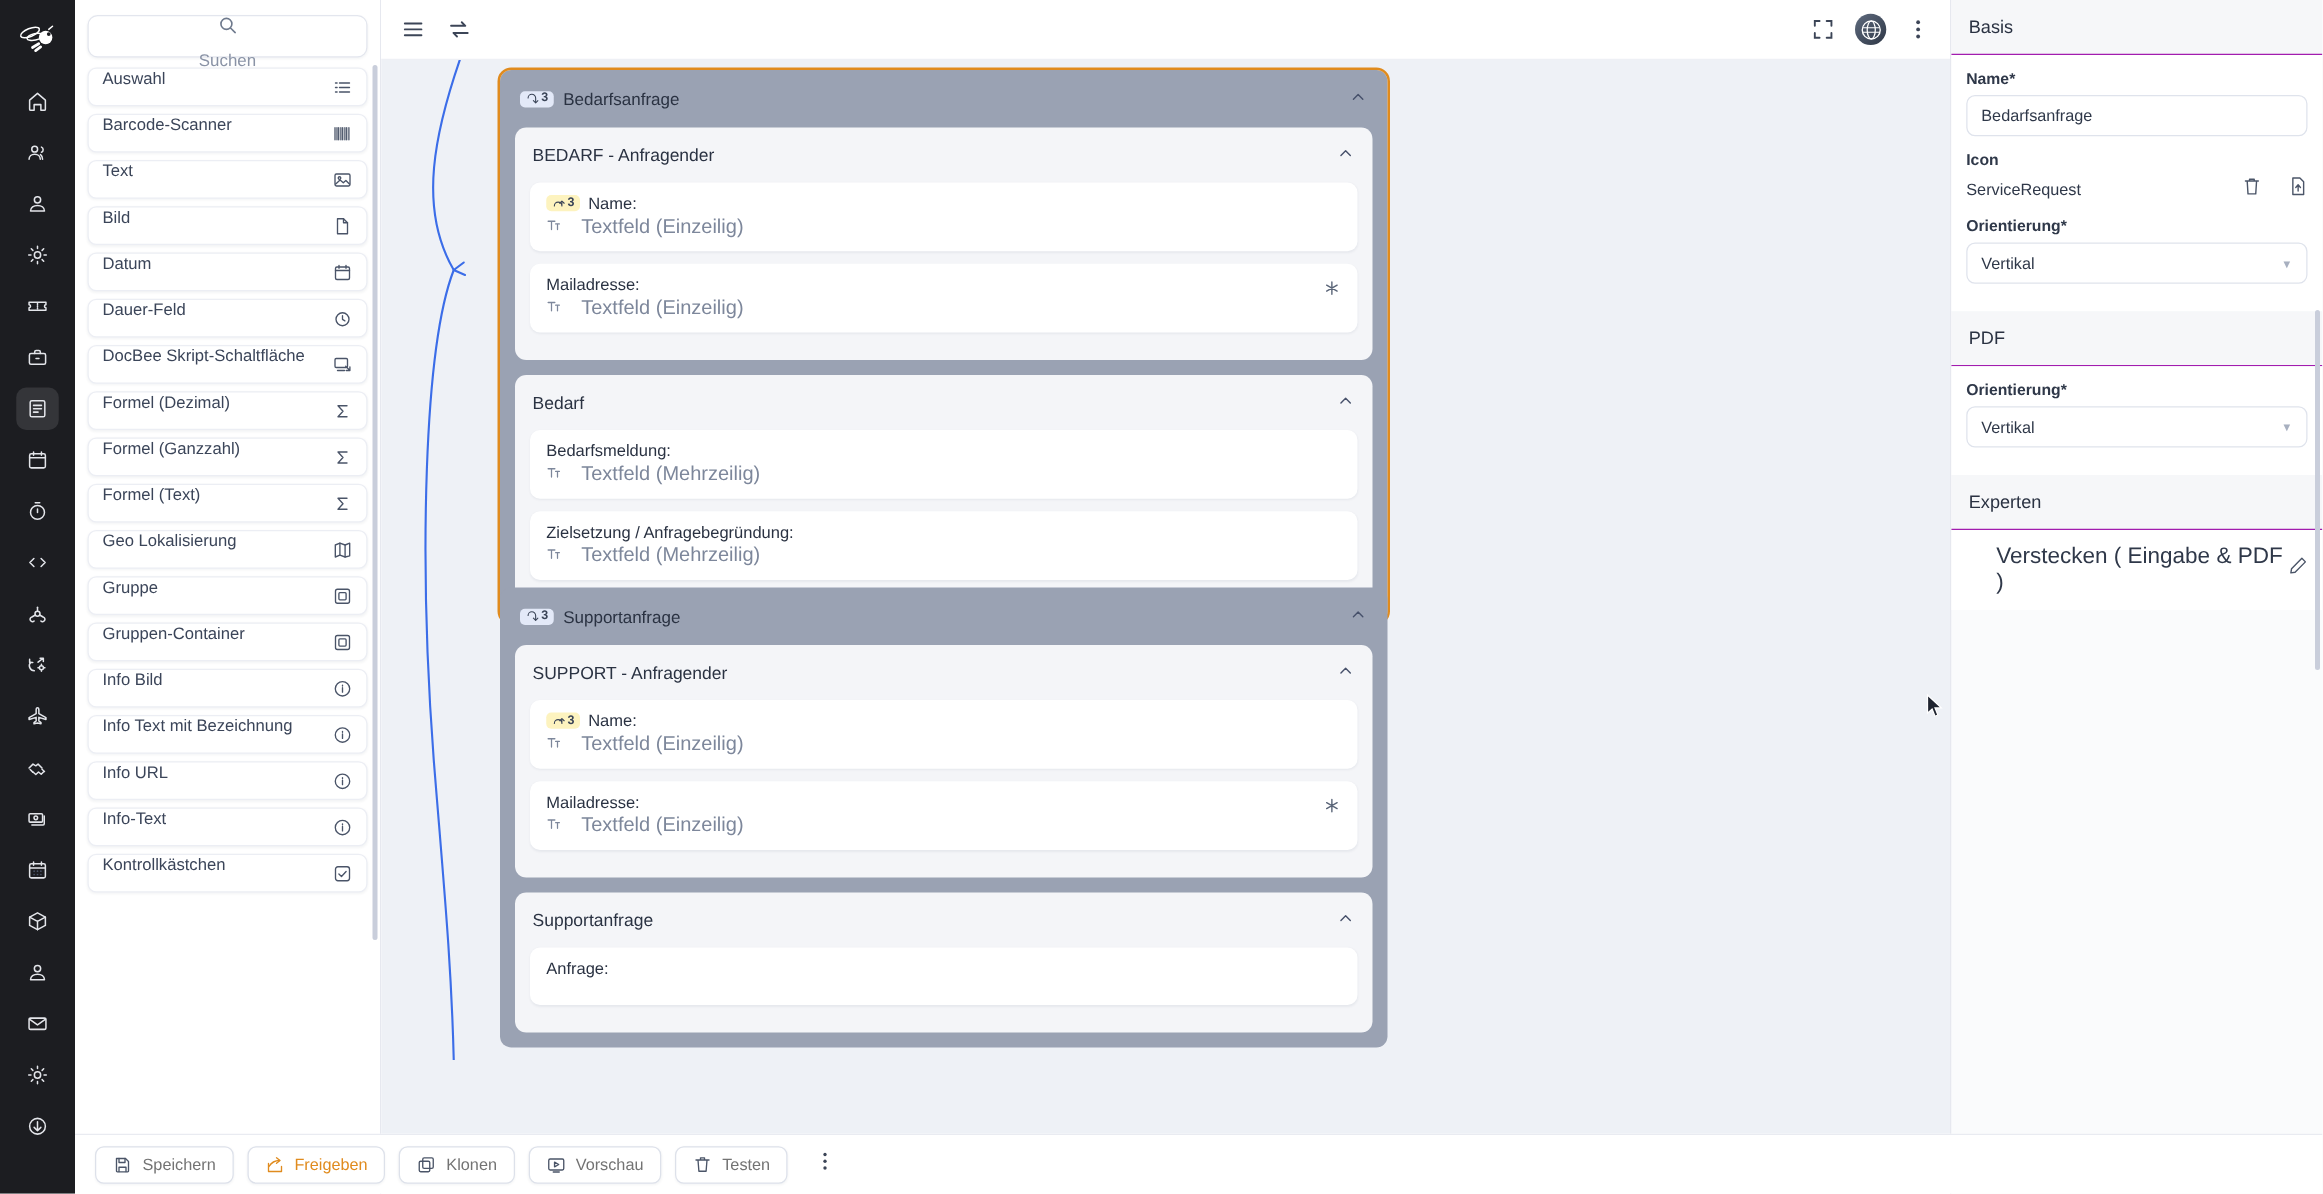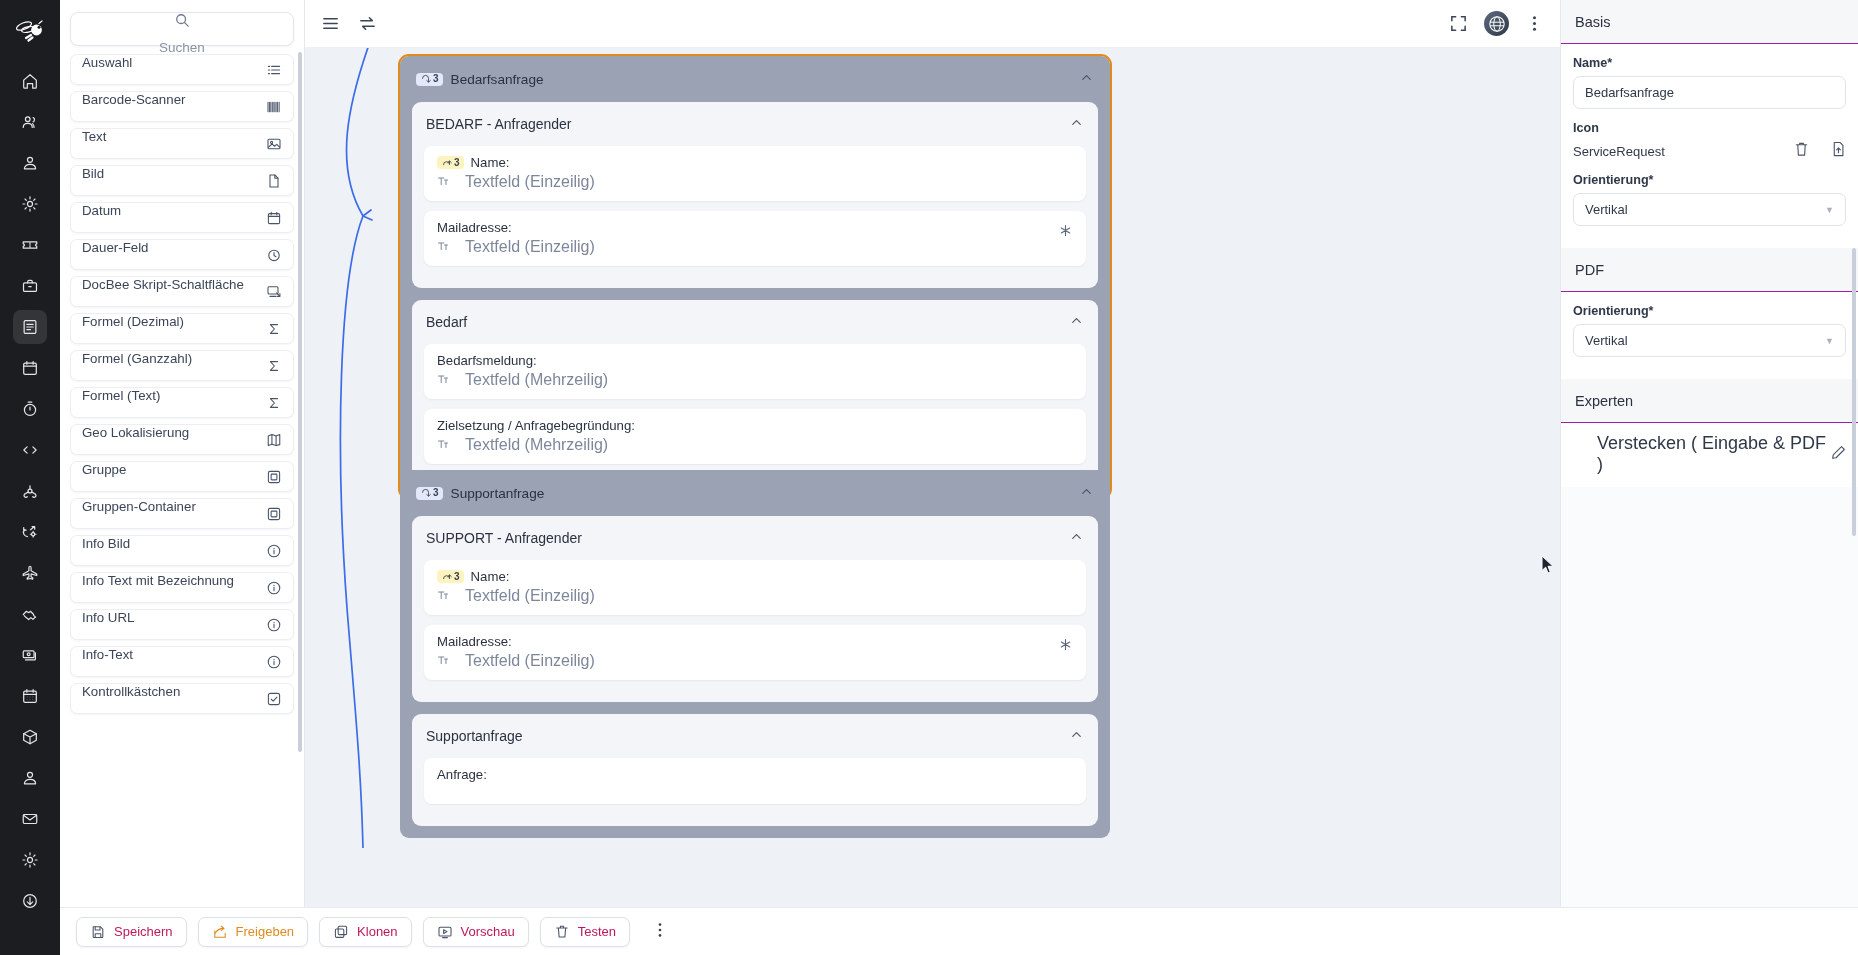--- a/index.html
+++ b/index.html
@@ -149,21 +149,21 @@
 
   
   .bottom {
     position: absolute; left: 60px; right: 0; bottom: 0; height: 48px;
     background: #fff; border-top: 1px solid #e9ebf1;
     display: flex; align-items: center; gap: 11px; padding: 0 16px; z-index: 5;
   }
   .btn {
     height: 30px; border: 1px solid #dde1ea; border-radius: 7px;
     background: #fff; display: flex; align-items: center; gap: 8px;
-    padding: 0 13px; font-size: 13px; color: #be185d;
+    padding: 0 13px; font-size: 13px; color: #737373;
     box-shadow: 0 1px 2px rgba(20,30,60,.05);
   }
   .btn.accent { color: #e08b1e; }
   .btn.accent .ic { color: #e08b1e; }
   .btn .ic { color: #4b5568; display: flex; }
   .kebab { margin-left: 4px; color: #3c4557; padding: 0 6px; }
 
   .cursor { position: absolute; z-index: 50; }
 </style>
 </head>

